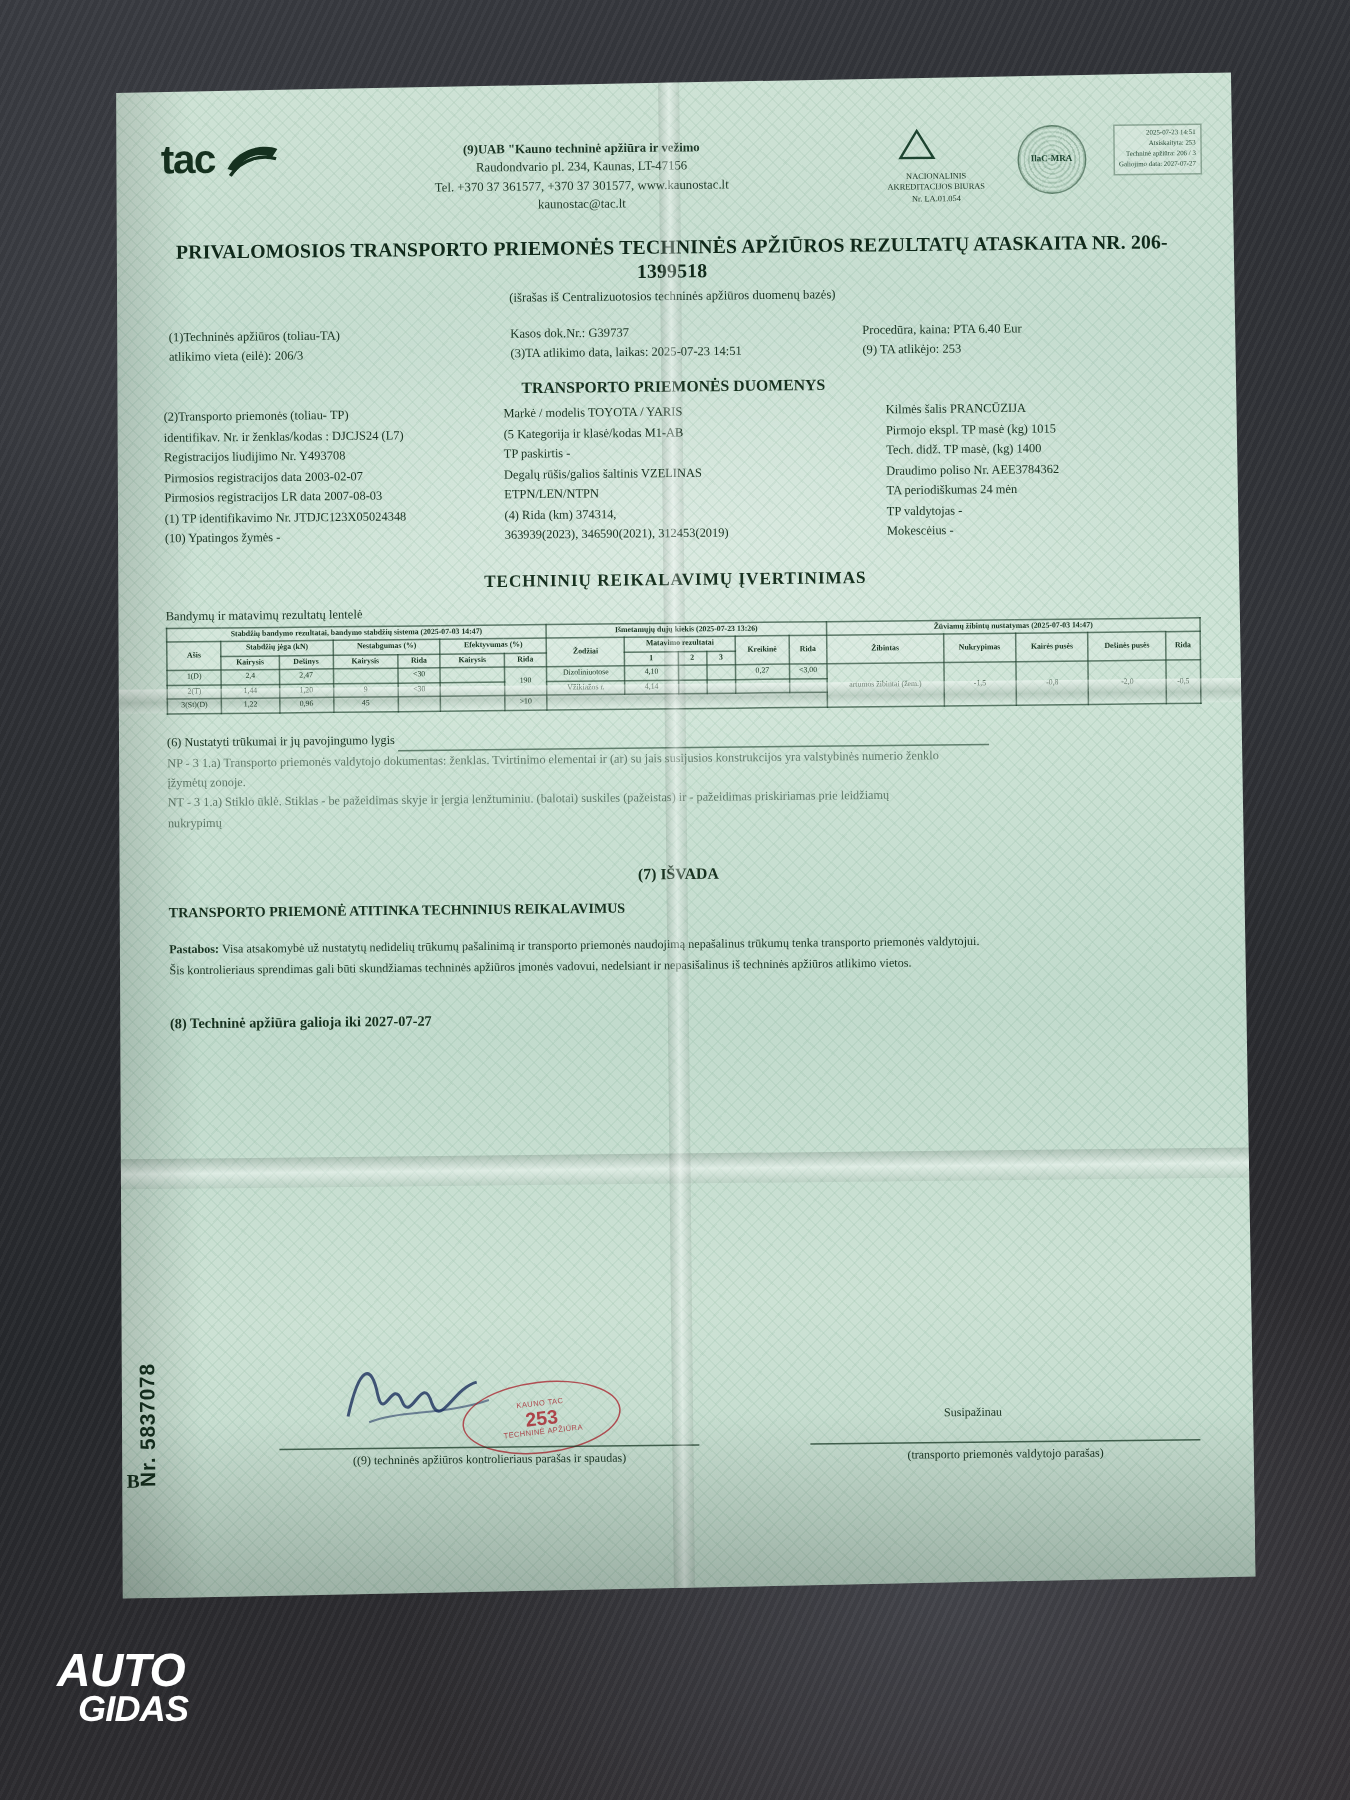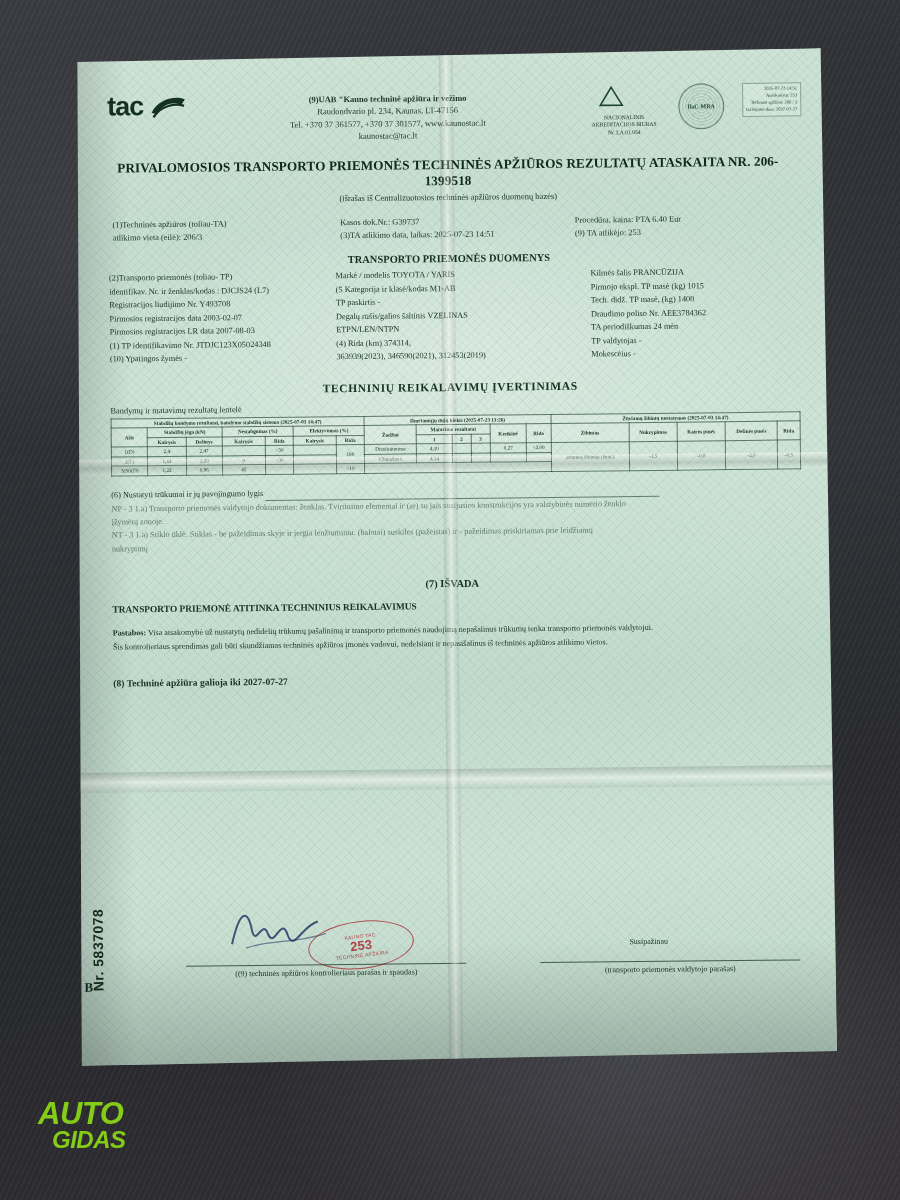--- a/index.html
+++ b/index.html
@@ -128,21 +128,21 @@
   }
   .redstamp .t{font-size:5px;letter-spacing:.3px;}
   .redstamp .n{font-size:13px;font-weight:bold;line-height:1;}
   .redstamp .b{font-size:5px;letter-spacing:.3px;}
 
   
   #watermark{
     position:absolute;left:38px;bottom:34px;width:158px;height:82px;
     display:flex;flex-direction:column;justify-content:center;
     font-family:"Liberation Sans",sans-serif;font-weight:bold;font-style:italic;
-    color:#84cc16;line-height:.96;
+    color:#ffffff;line-height:.96;
   }
   #watermark .w1{font-size:31px;letter-spacing:-.5px;}
   #watermark .w2{font-size:24px;letter-spacing:-.5px;margin-left:14px;}
   #watermark .bar{
     position:absolute;left:-4px;top:2px;width:166px;height:78px;
     border-radius:6px;background:rgba(255,255,255,.06);
     border:1px solid rgba(255,255,255,.12);z-index:-1;
   }
 </style>
 </head>

